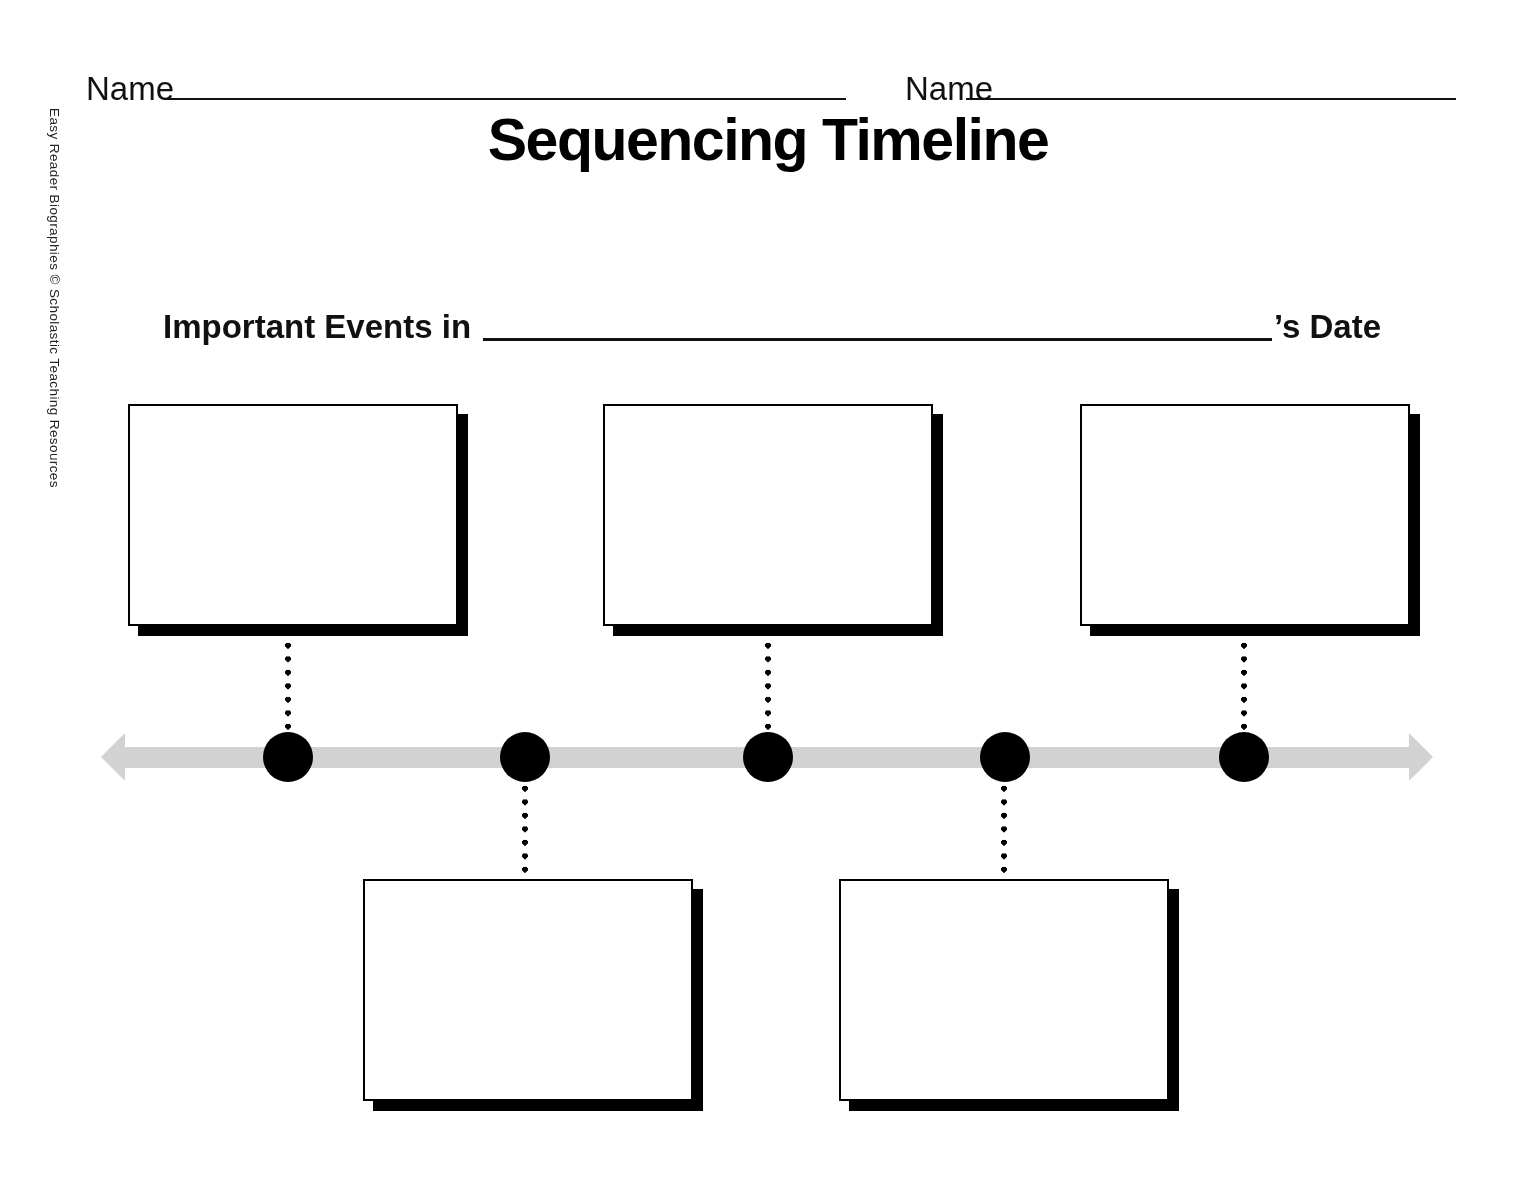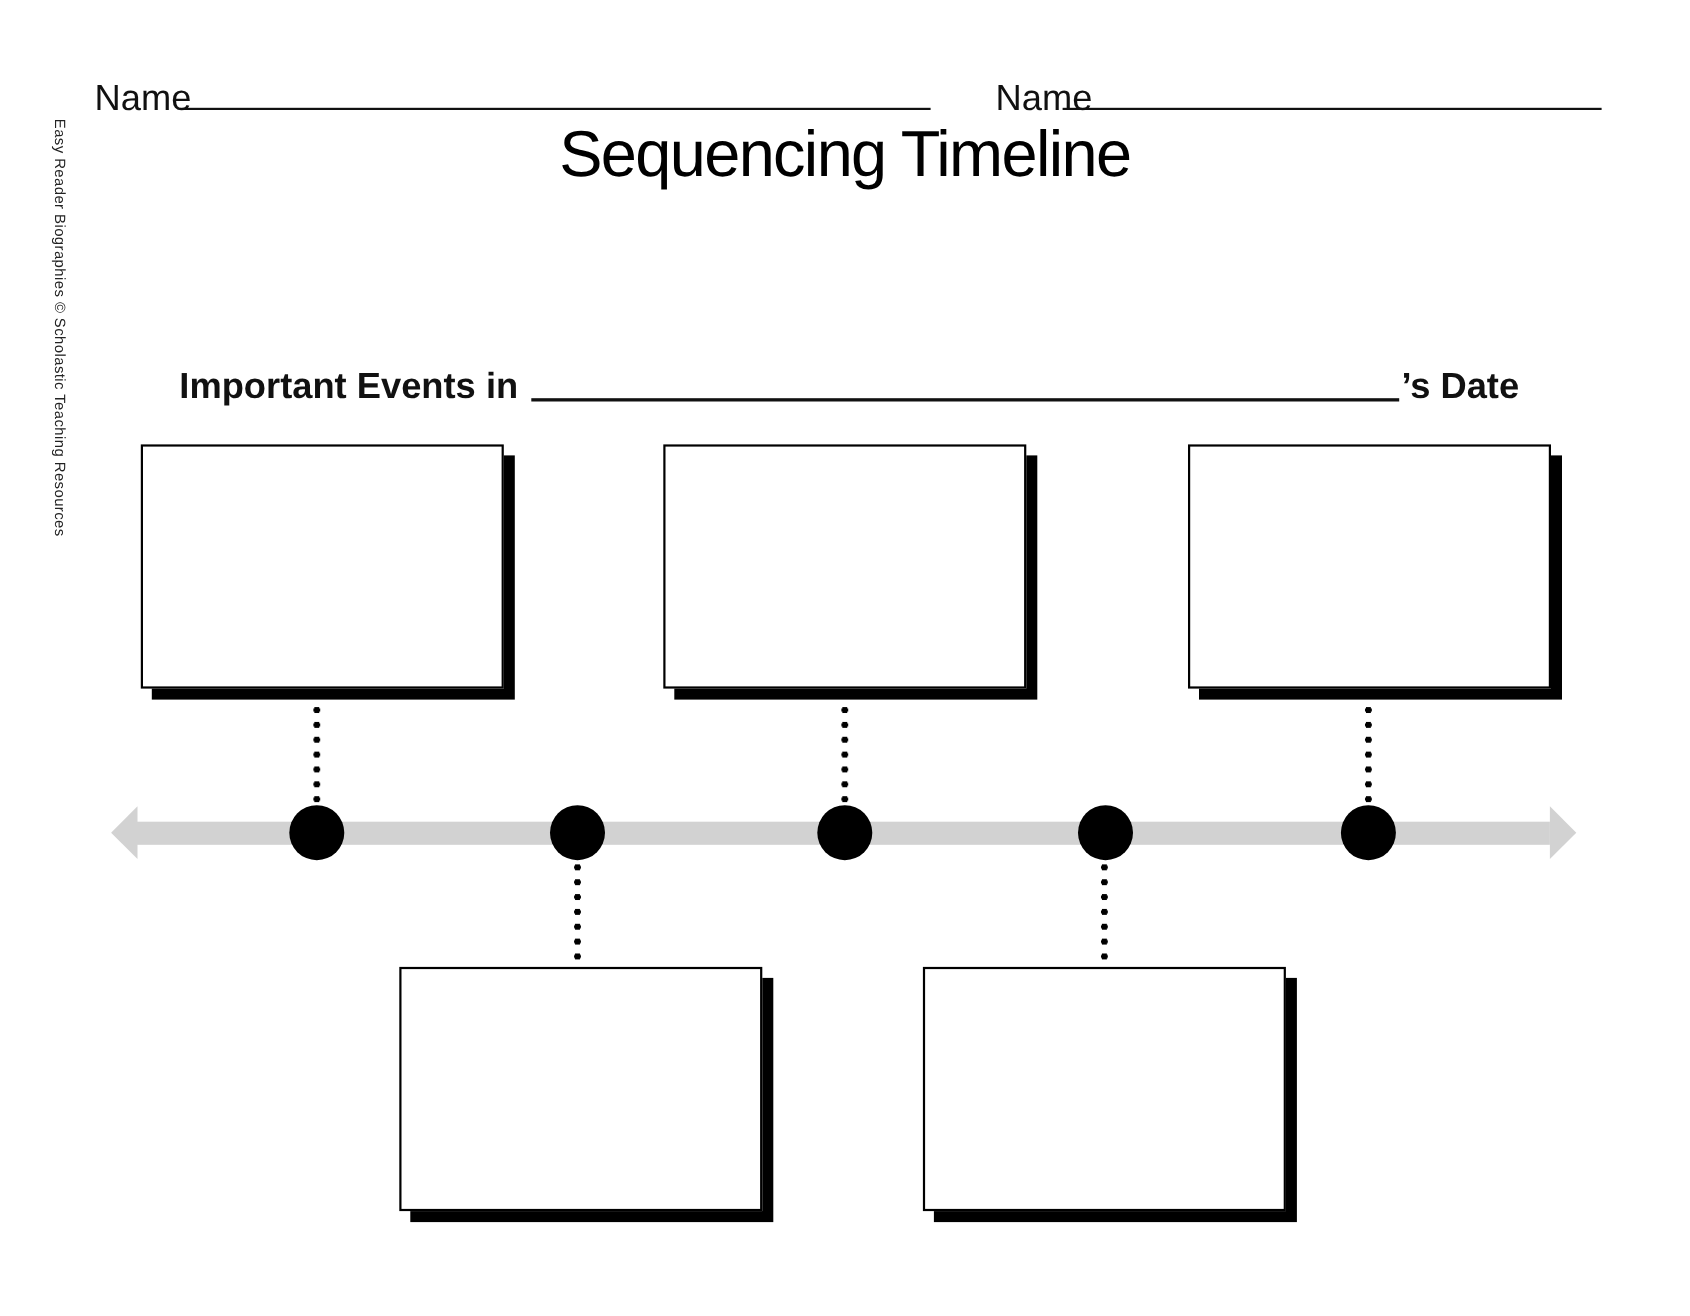--- a/index.html
+++ b/index.html
@@ -40,21 +40,21 @@
   #name-line { left: 164px; width: 682px; }
   #date-line { left: 966px; width: 490px; }
 
   
   #title {
     position: absolute;
     left: 0; top: 106px;
     width: 100%;
     text-align: center;
     font-size: 59px;
-    font-weight: normal;
+    font-weight: bold;
     letter-spacing: -1.5px;
     color: #000;
   }
 
   
   #instructions {
     position: absolute;
     left: 86px; top: 192px;
     width: 1330px;
     font-size: 30.5px;
@@ -63,21 +63,20 @@
 
   
   #heading {
     position: absolute;
     left: 163px; top: 308px;
     width: 1218px;
     display: flex;
     align-items: flex-end;
     font-size: 33px;
     font-weight: bold;
-    margin-top: 24px;
   }
   #heading .txt { white-space: nowrap; }
   #person-name-line {
     flex: 1;
     border-bottom: 3px solid #111;
     margin: 0 2px 5px 12px;
     height: 30px;
   }
 
   

